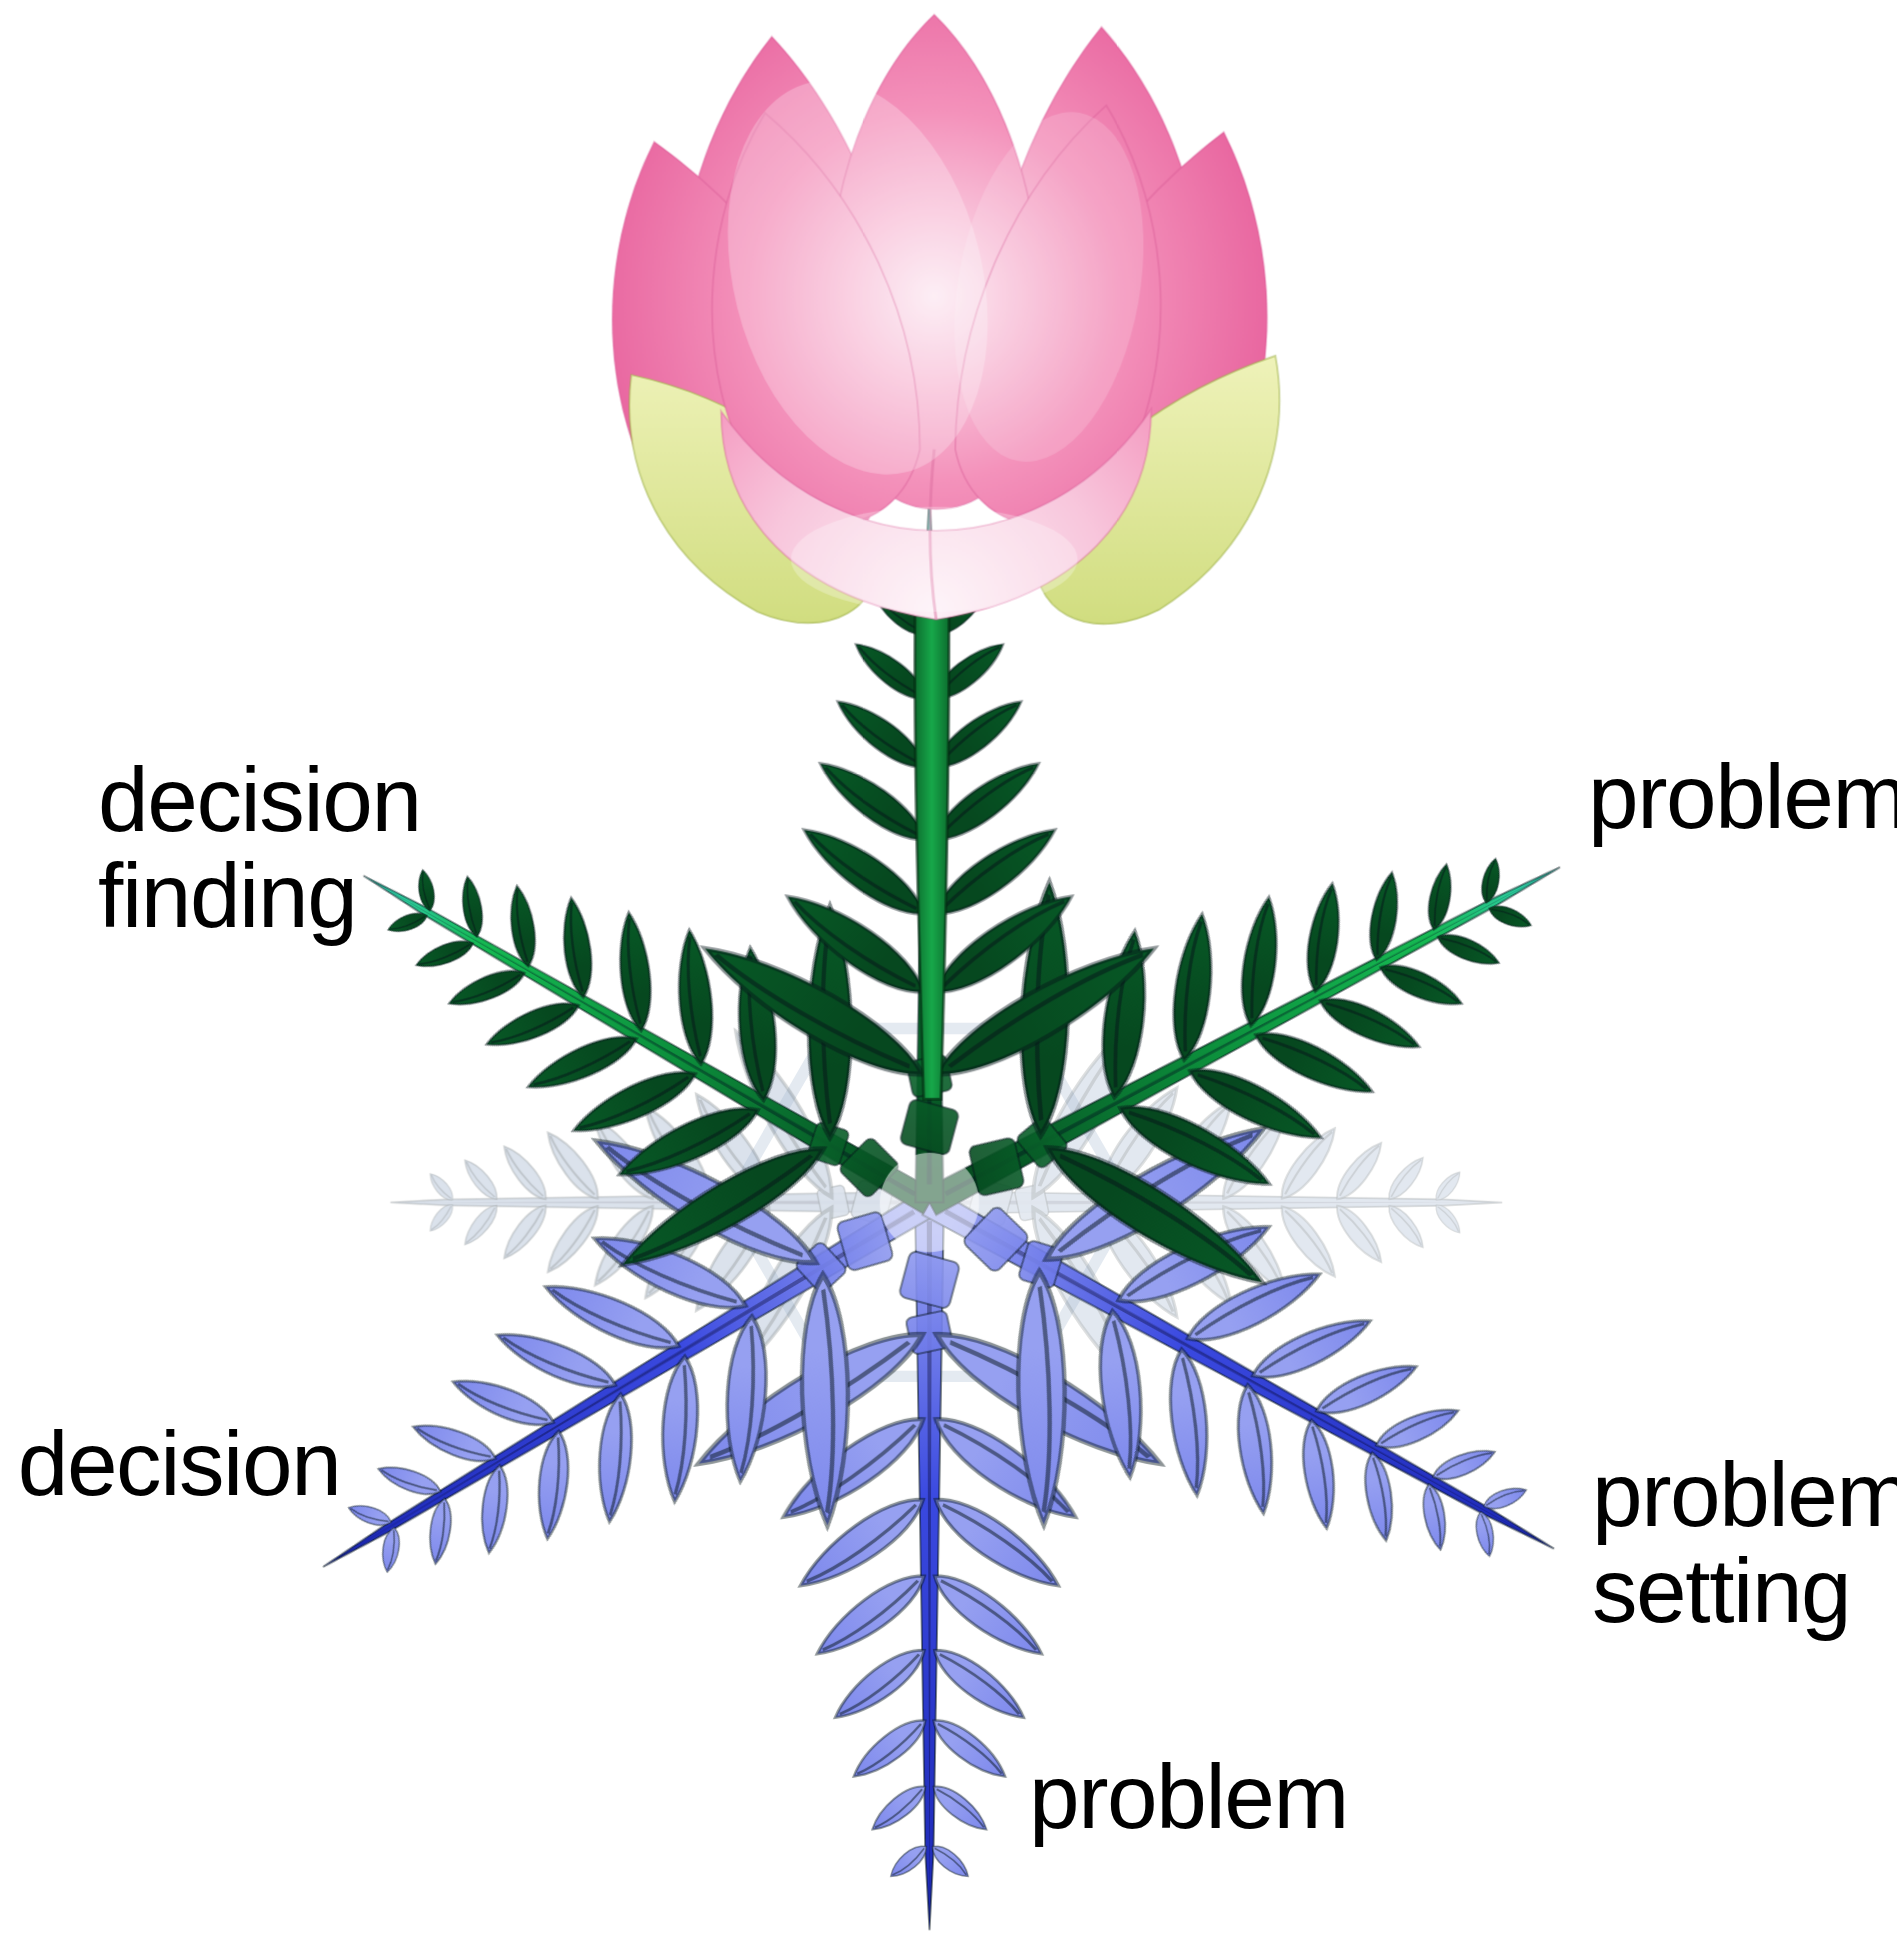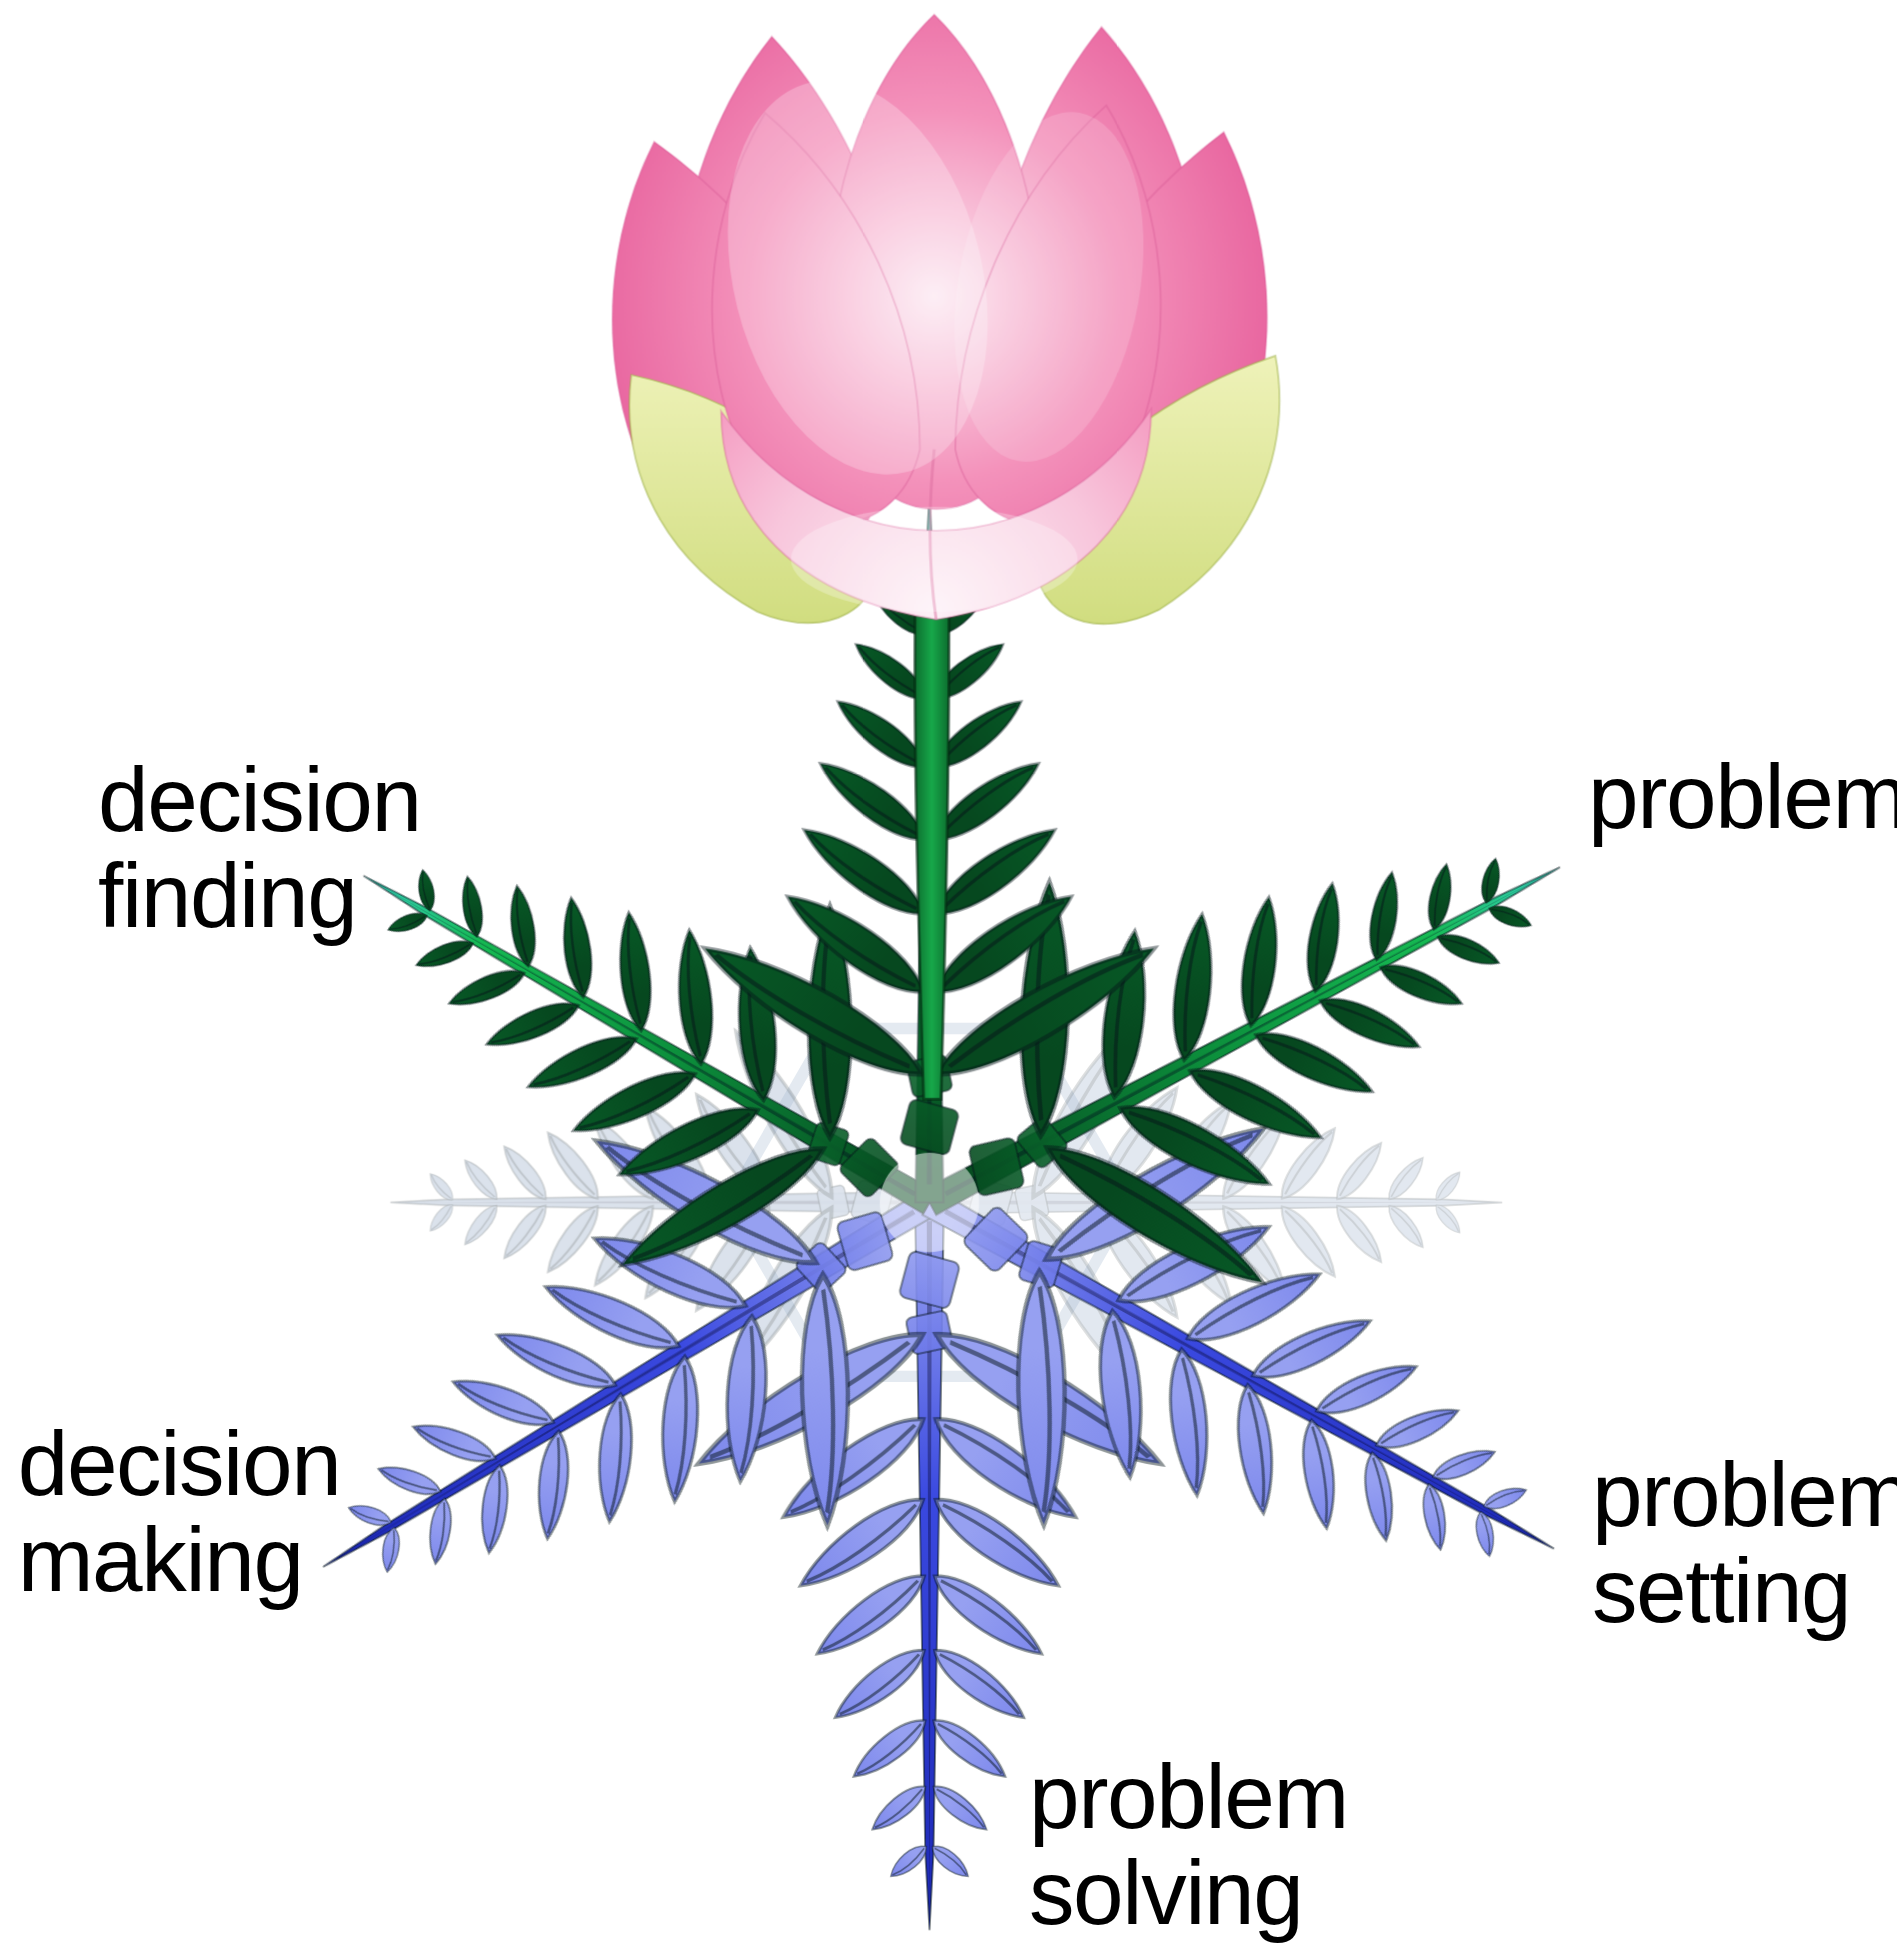--- a/index.html
+++ b/index.html
@@ -136,27 +136,25 @@
     <div>decision</div>
     <div>finding</div>
   </div>
 
   <div class="label" style="left:1576px; top:749px">
     <div>problem</div>
   </div>
 
   <div class="label" style="left:5.7px; top:1416px">
     <div>decision</div>
-    <div>making</div>
   </div>
 
   <div class="label" style="left:1580px; top:1447px">
     <div>problem</div>
     <div>setting</div>
   </div>
 
   <div class="label" style="left:1017px; top:1749px">
     <div>problem</div>
-    <div>solving</div>
   </div>
 
 </div>
 
 
 </body></html>

